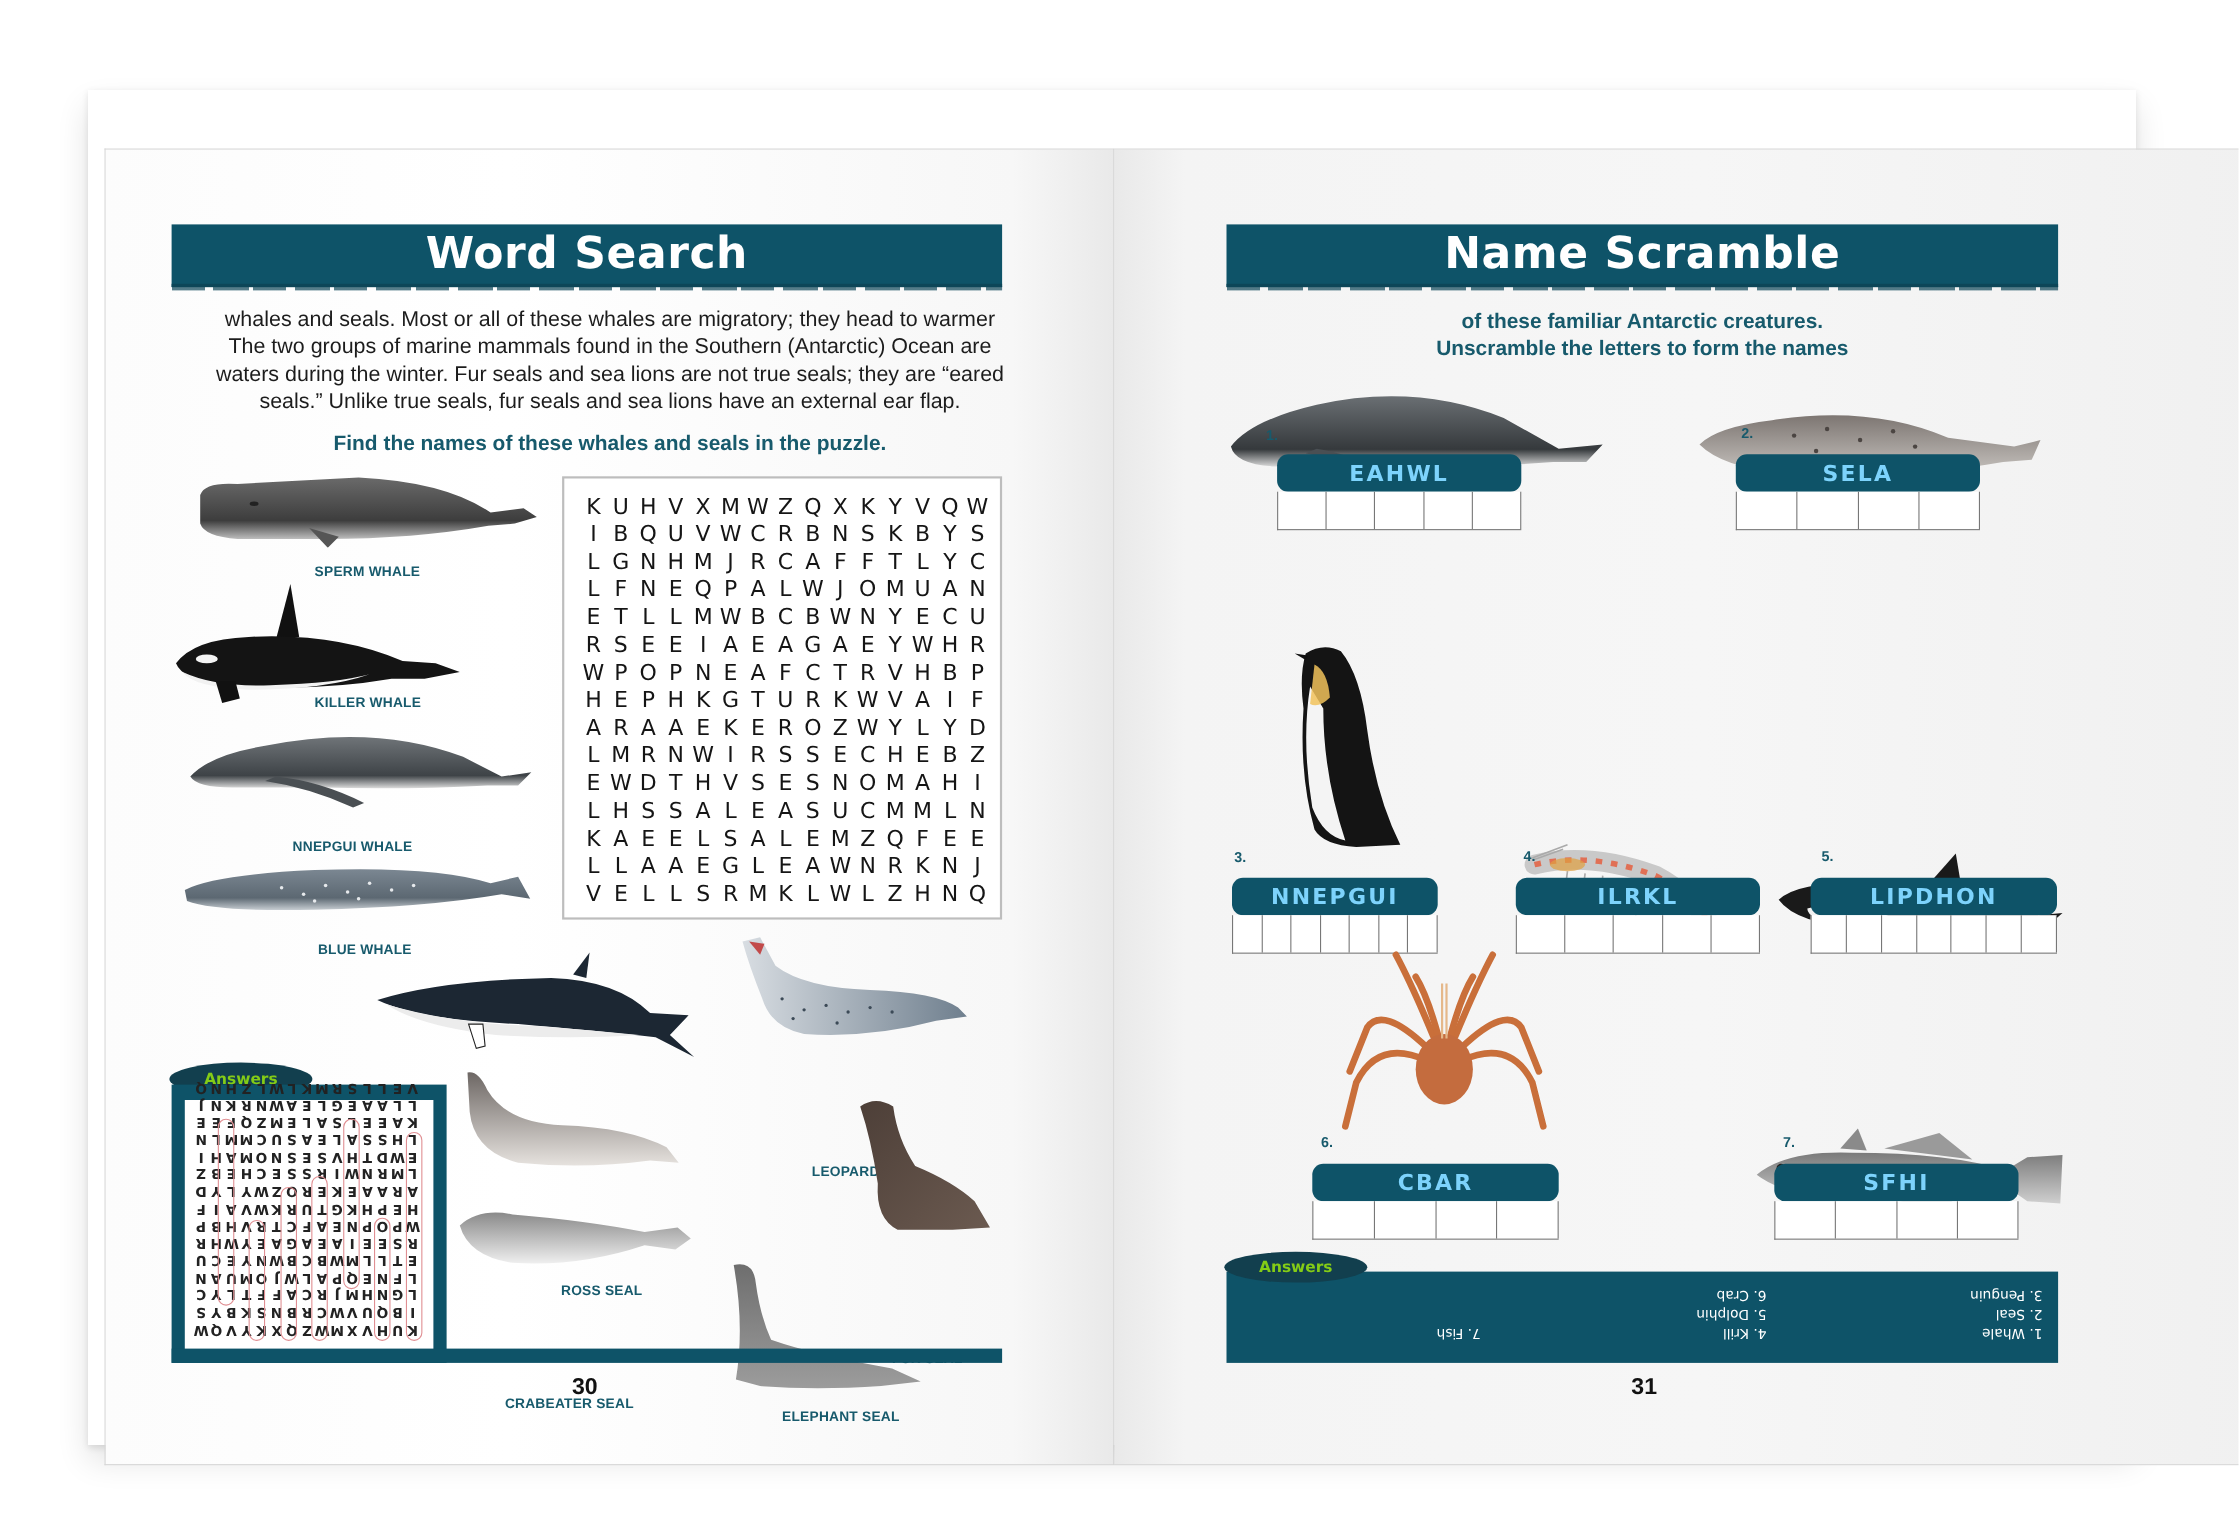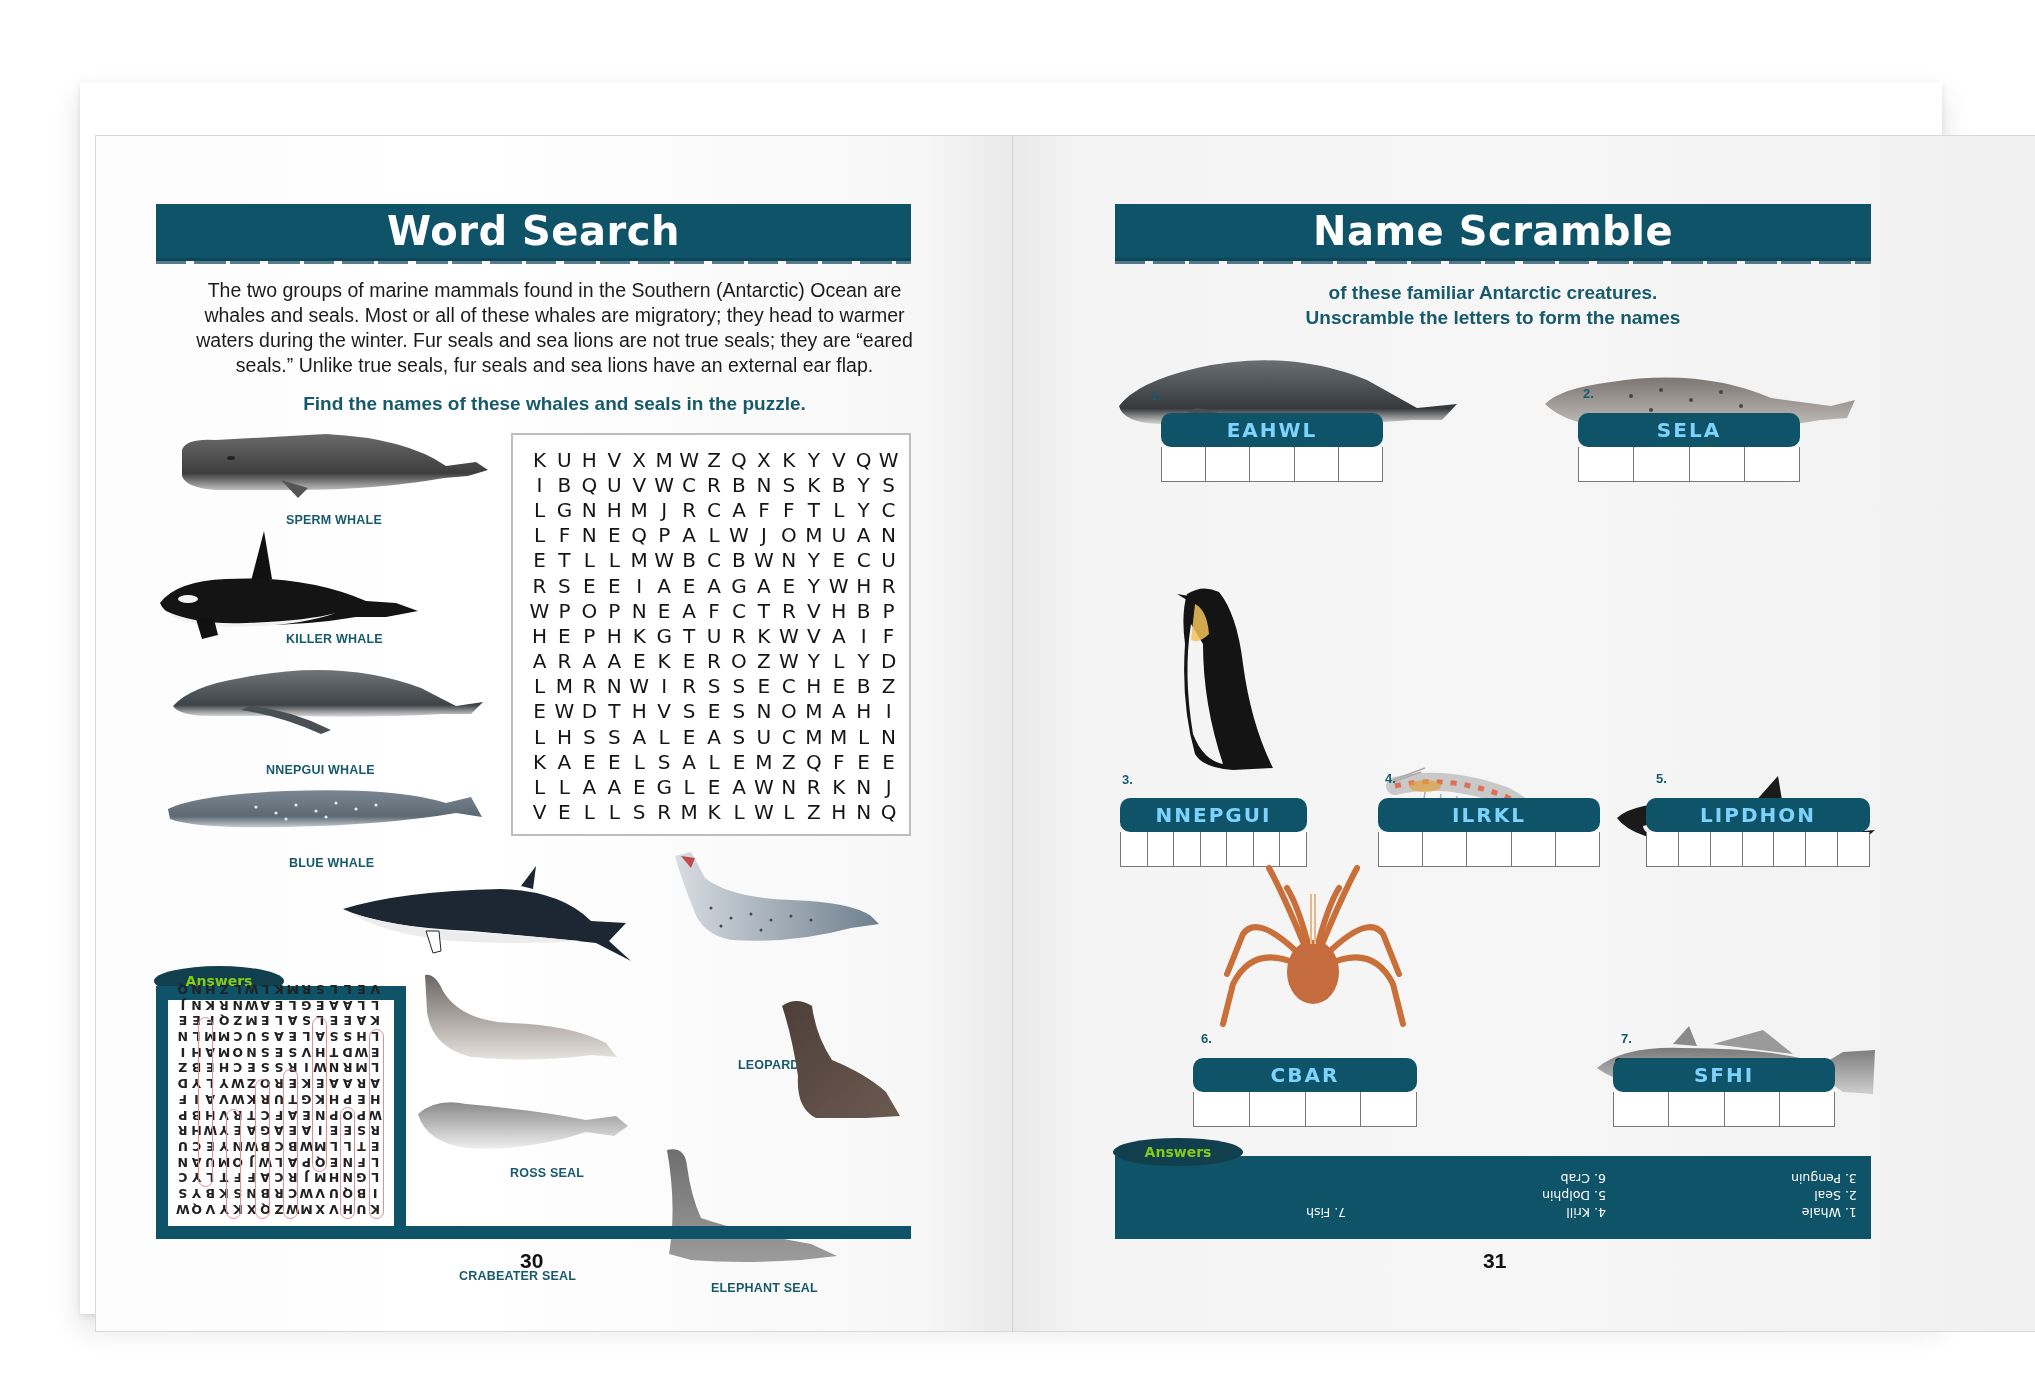--- a/index.html
+++ b/index.html
@@ -126,22 +126,22 @@
 
 <div class="shadow-base"></div>
 
 <div class="page left">
 
   <div class="banner" style="left:60px; top:68px; width:755px;">
     <span>Word Search</span>
   </div>
 
   <div class="intro" style="left:30px; top:142px; width:857px;">
+    <div>whales and seals. Most or all of these whales are migratory; they head to warmer</div>
     <div>The two groups of marine mammals found in the Southern (Antarctic) Ocean are</div>
-    <div>whales and seals. Most or all of these whales are migratory; they head to warmer</div>
     <div>waters during the winter. Fur seals and sea lions are not true seals; they are “eared</div>
     <div>seals.” Unlike true seals, fur seals and sea lions have an external ear flap.</div>
   </div>
 
   <div class="teal-sub" style="left:30px; top:255px; width:857px;">Find the names of these whales and seals in the puzzle.</div>
 
   <div class="grid-box" style="left:415px; top:297px; width:400px; height:403px;">
     <div class="grid-row">
         <span>K</span>
         <span>U</span>

